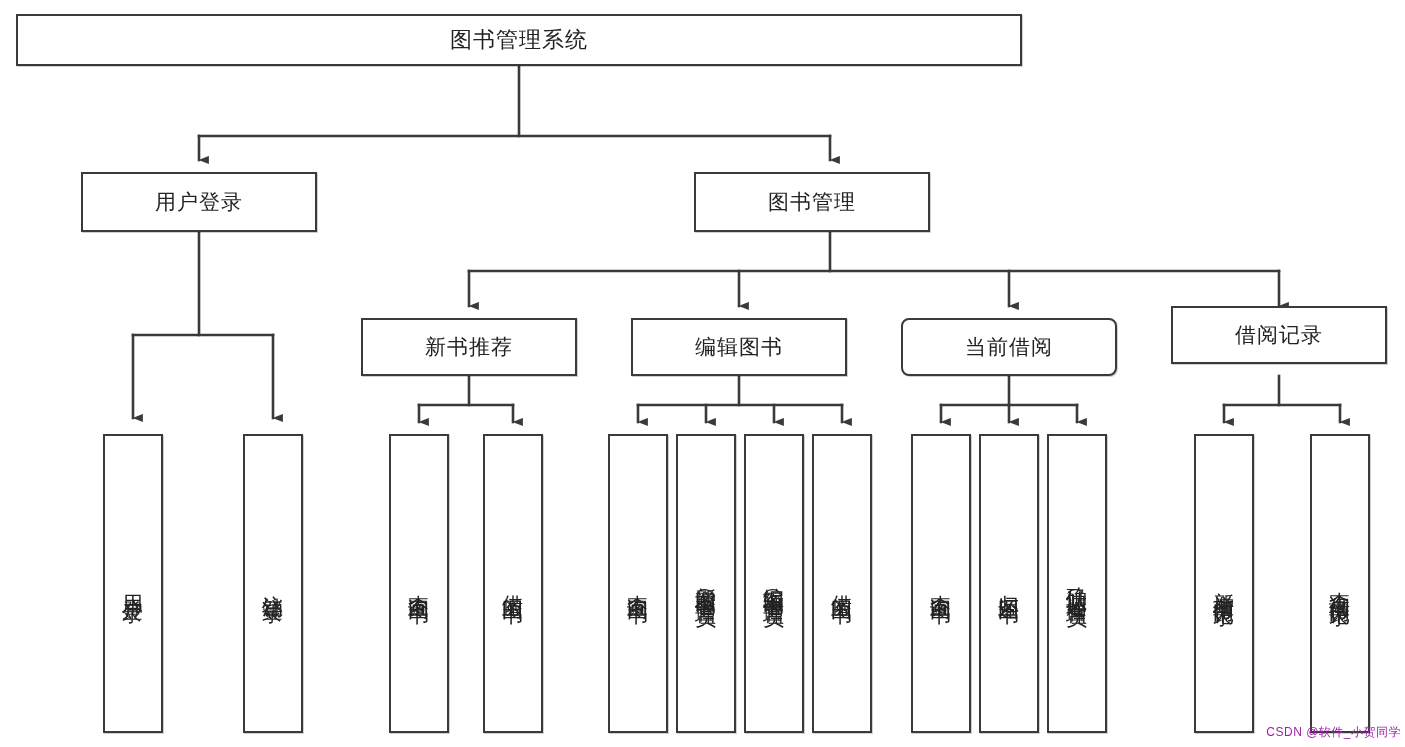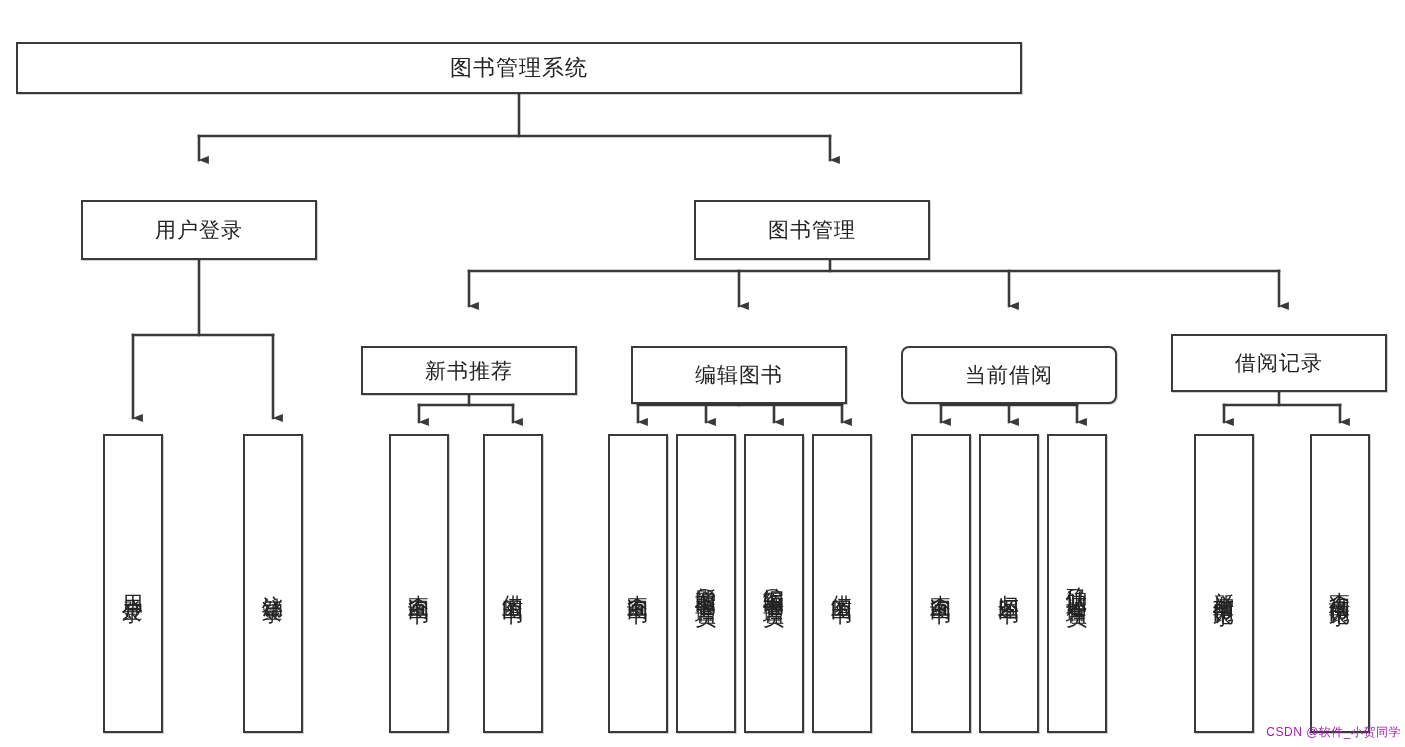--- a/index.html
+++ b/index.html
@@ -34,21 +34,20 @@
     align-items: center;
     justify-content: center;
     color: #222222;
     box-shadow: 1px 1px 0 rgba(0,0,0,0.18);
   }
   .node.h {
     font-size: 21px;
     letter-spacing: 1px;
     line-height: 1.2;
     white-space: nowrap;
-    margin-top: 28px;
   }
   .node.root {
     font-size: 22px;
   }
   .node.v {
     writing-mode: vertical-rl;
     text-orientation: upright;
     font-size: 21px;
     letter-spacing: 3px;
     line-height: 1.1;
@@ -133,21 +132,21 @@
     <span>图书管理系统</span>
   </div>
 
   <div class="node h" style="left:81px; top:172px; width:236px; height:60px;">
     <span>用户登录</span>
   </div>
   <div class="node h" style="left:694px; top:172px; width:236px; height:60px;">
     <span>图书管理</span>
   </div>
 
-  <div class="node h" style="left:361px; top:318px; width:216px; height:49px;">
+  <div class="node h" style="left:361px; top:318px; width:216px; height:58px;">
     <span>新书推荐</span>
   </div>
   <div class="node h" style="left:631px; top:318px; width:216px; height:58px;">
     <span>编辑图书</span>
   </div>
   <div class="node h" style="left:901px; top:318px; width:216px; height:58px;border-radius:8px;">
     <span>当前借阅</span>
   </div>
   <div class="node h" style="left:1171px; top:306px; width:216px; height:58px;">
     <span>借阅记录</span>

